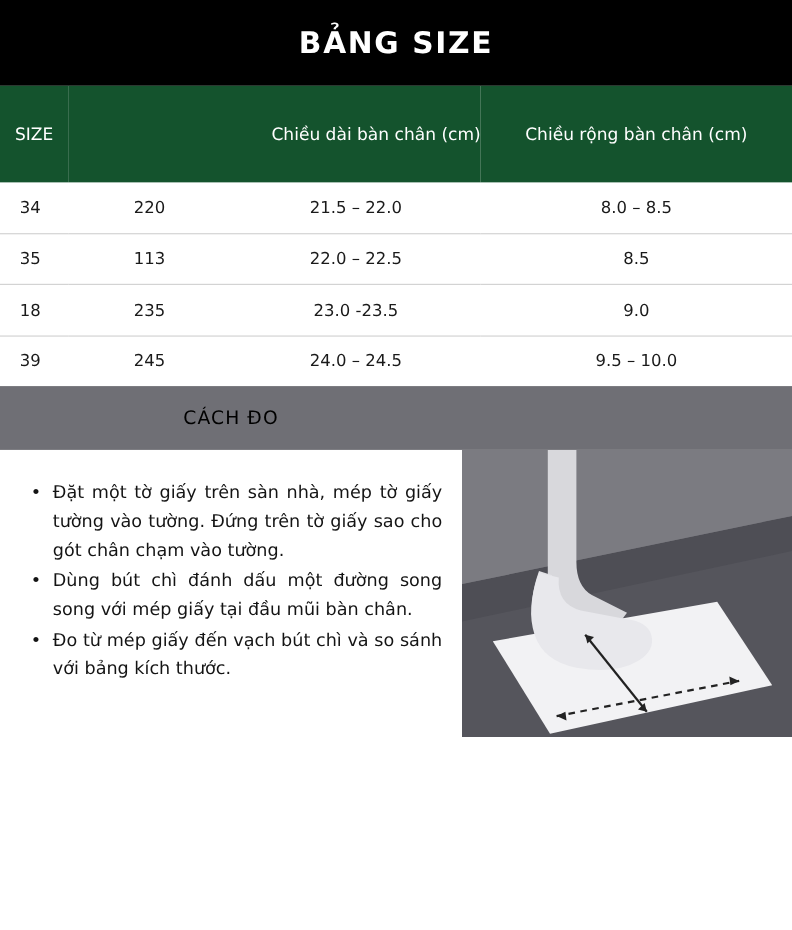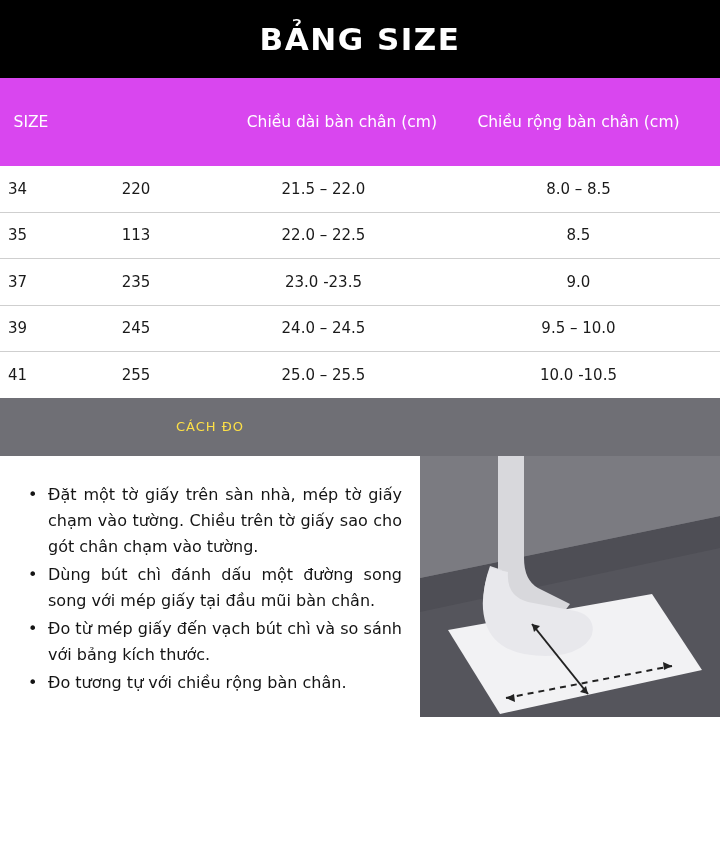--- a/index.html
+++ b/index.html
@@ -22,33 +22,33 @@
   
   .title-bar {
     height: 78px;
     background: #000000;
     display: flex;
     align-items: center;
     justify-content: center;
   }
   .title-bar .title {
     color: #ffffff;
-    font-size: 31px;
+    font-size: 27px;
     font-weight: bold;
     letter-spacing: 1.5px;
   }
 
   
   .size-table {
     width: 100%;
     border-collapse: collapse;
     table-layout: fixed;
   }
   .size-table thead th {
-    background: #d946ef;
+    background: #14532d;
     color: #ffffff;
     font-size: 15.5px;
     font-weight: normal;
     height: 88px;
     vertical-align: middle;
     padding: 0;
   }
   .size-table thead th.c0 { width: 62px; }
   .size-table thead th.c1 { width: 148px; }
   .size-table thead th.c2 { width: 227px; text-align: right; }
@@ -58,21 +58,21 @@
     height: 45.5px;
     font-size: 15px;
     color: #1a1a1a;
     text-align: center;
     border-bottom: 1px solid #cfcfcf;
     padding: 0;
     background: #ffffff;
   }
   .size-table tbody td.c0 {
     text-align: left;
-    padding-left: 8px;
+    padding-left: 18px;
   }
   .size-table tbody tr:last-child td {
     border-bottom: none;
   }
 
   
   .howto {
     position: relative;
     height: 319px;
     background: #ffffff;
@@ -88,22 +88,22 @@
     z-index: 3;
   }
   .howto-header {
     height: 58px;
     background: #6f6f75;
     display: flex;
     align-items: center;
     justify-content: center;
   }
   .howto-header .howto-title {
-    color: #fde047;
-    font-size: 13px;
+    color: #000000;
+    font-size: 17px;
     letter-spacing: 1px;
   }
   .howto-list {
     margin: 0;
     padding: 26px 18px 0 26px;
     list-style: none;
   }
   .howto-list li {
     position: relative;
     font-size: 16px;
@@ -168,36 +168,30 @@
         <td class="c2">21.5 – 22.0</td>
         <td class="c3">8.0 – 8.5</td>
       </tr>
       <tr>
         <td class="c0">35</td>
         <td class="c1">113</td>
         <td class="c2">22.0 – 22.5</td>
         <td class="c3">8.5</td>
       </tr>
       <tr>
-        <td class="c0">37</td>
+        <td class="c0">18</td>
         <td class="c1">235</td>
         <td class="c2">23.0 -23.5</td>
         <td class="c3">9.0</td>
       </tr>
       <tr>
         <td class="c0">39</td>
         <td class="c1">245</td>
         <td class="c2">24.0 – 24.5</td>
         <td class="c3">9.5 – 10.0</td>
-      </tr>
-      <tr>
-        <td class="c0">41</td>
-        <td class="c1">255</td>
-        <td class="c2">25.0 – 25.5</td>
-        <td class="c3">10.0 -10.5</td>
       </tr>
     </tbody>
   </table>
 
   <div class="howto">
 
     <div class="howto-illustration">
       <div class="howto-bg-top"></div>
       <svg class="illus-svg" width="300" height="319" viewBox="0 0 300 319">
 
@@ -227,22 +221,21 @@
         <polygon points="86,300 94,296 95,304" fill="#222222"></polygon>
         <polygon points="252,268 244,272 243,264" fill="#222222"></polygon>
       </svg>
     </div>
 
     <div class="howto-left">
       <div class="howto-header">
         <div class="howto-title">CÁCH ĐO</div>
       </div>
       <ul class="howto-list">
-        <li>Đặt một tờ giấy trên sàn nhà, mép tờ giấy chạm vào tường. Chiều trên tờ giấy sao cho gót chân chạm vào tường.</li>
+        <li>Đặt một tờ giấy trên sàn nhà, mép tờ giấy tường vào tường. Đứng trên tờ giấy sao cho gót chân chạm vào tường.</li>
         <li>Dùng bút chì đánh dấu một đường song song với mép giấy tại đầu mũi bàn chân.</li>
         <li>Đo từ mép giấy đến vạch bút chì và so sánh với bảng kích thước.</li>
-        <li>Đo tương tự với chiều rộng bàn chân.</li>
       </ul>
     </div>
 
   </div>
 
 </div>
 
 </body></html>

